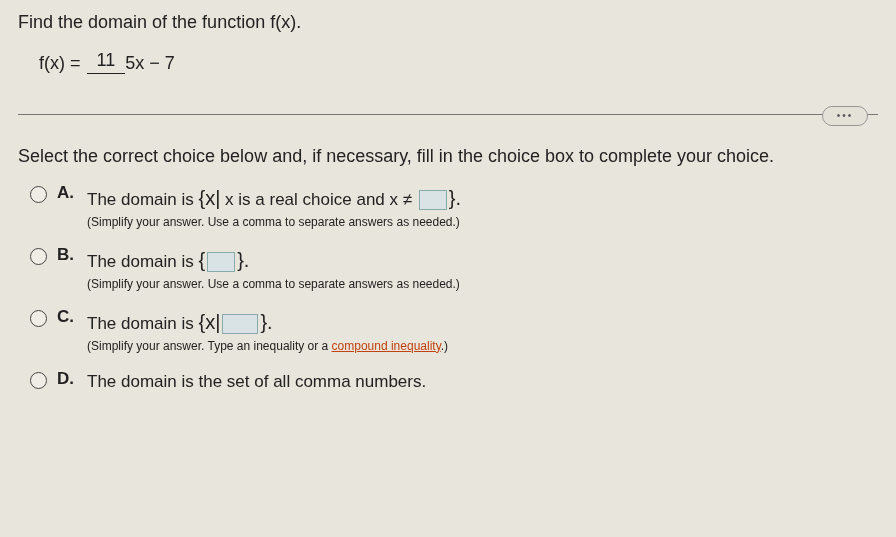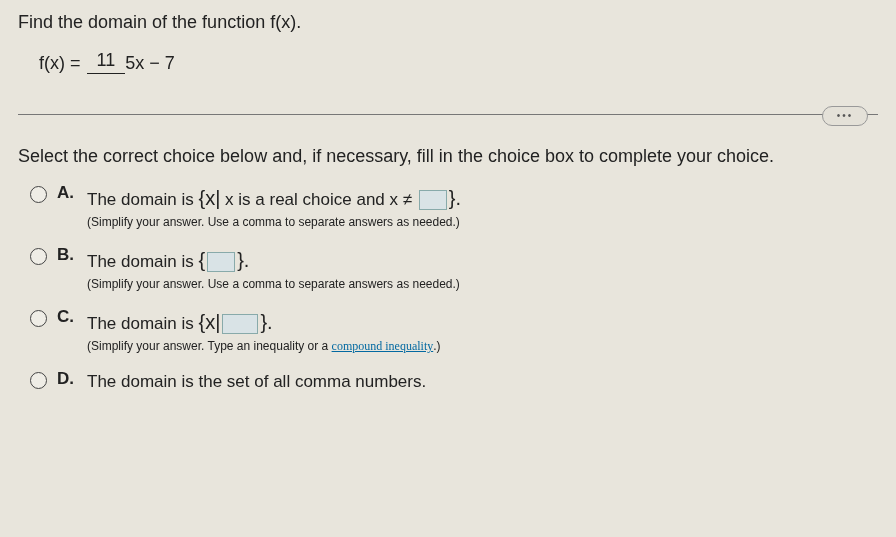--- a/index.html
+++ b/index.html
@@ -103,21 +103,21 @@
     display: inline-block;
     width: 26px;
     height: 18px;
     background: #d9e3e6;
     border: 1px solid #8aa;
     vertical-align: middle;
     margin: 0 2px;
     cursor: text;
   }
   .answer-box.wide { width: 34px; }
-  a.compound { color: #0369a1; text-decoration: underline; font-family: Liberation Serif, serif; }
+  a.compound { color: #c2410c; text-decoration: underline; }
   .setbrace { font-size: 20px; }
 </style>
 </head>
 <body>
 
 <div class="page">
   <div class="prompt">Find the domain of the function f(x).</div>
 
   <div class="equation">
     <span class="eq-lhs">f(x) =</span>

